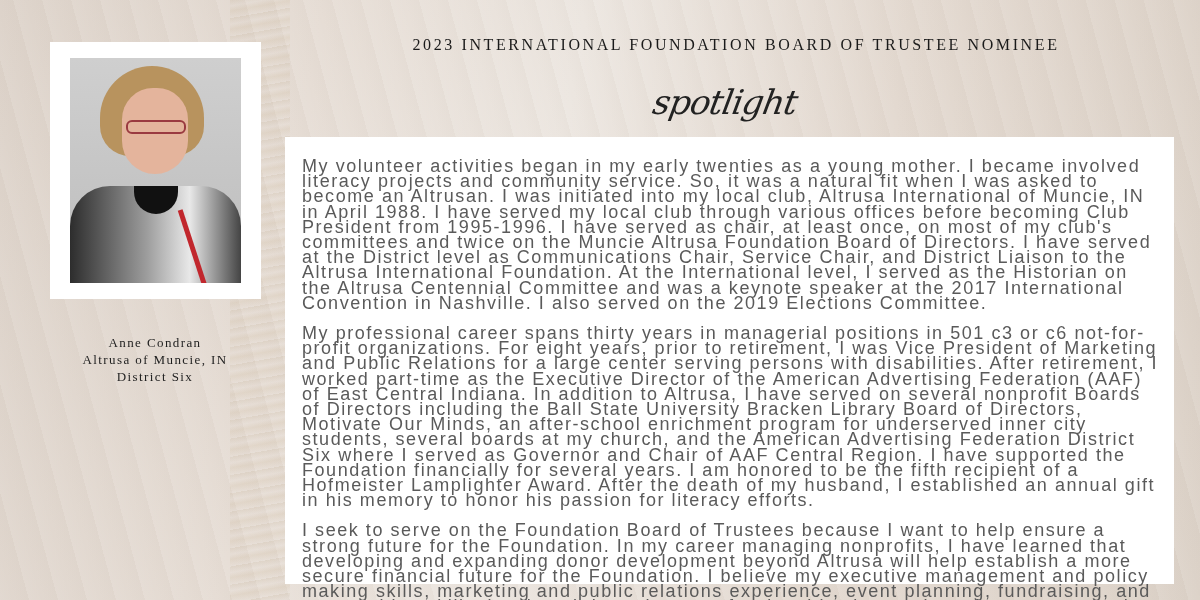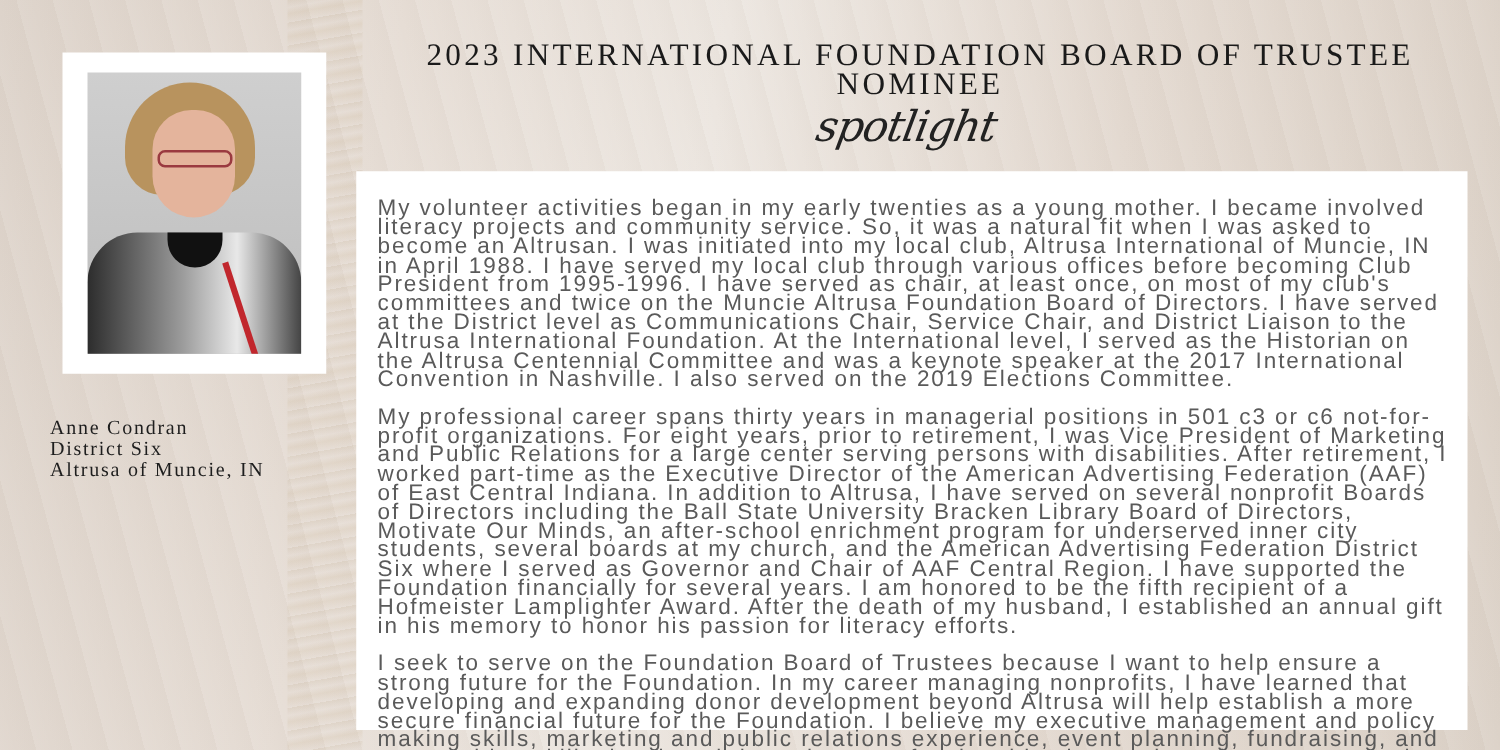--- a/index.html
+++ b/index.html
@@ -48,25 +48,25 @@
     .photo .collar {
       position: absolute; left: 64px; top: 128px; width: 44px; height: 28px;
       background: #111; border-radius: 0 0 22px 22px;
     }
     .photo .stripe {
       position: absolute; left: 120px; top: 150px; width: 5px; height: 80px;
       background: #c1272d; transform: rotate(-18deg);
     }
     .name-block {
       position: absolute; left: 40px; top: 334px; width: 230px;
-      color: #1e1e1e; font-size: 16px; letter-spacing: 1.4px; line-height: 17px;
+      text-align: center; color: #1e1e1e; font-size: 13px; letter-spacing: 1.4px; line-height: 17px;
     }
     .header {
       position: absolute; left: 330px; top: 33px; width: 812px; text-align: center;
-      color: #1a1a1a; font-size: 25px; letter-spacing: 2.6px; line-height: 23px;
+      color: #1a1a1a; font-size: 16px; letter-spacing: 2.6px; line-height: 23px;
     }
     .spotlight {
       position: absolute; left: 640px; top: 82px; width: 170px; text-align: center;
       font-family: "DejaVu Serif", serif; font-style: italic; font-size: 34px; color: #222;
       letter-spacing: -1px; transform: skewX(-10deg);
     }
     .content-box {
       position: absolute; left: 285px; top: 137px; width: 889px; height: 447px;
       background: #ffffff;
     }
@@ -89,22 +89,22 @@
     <div class="face"></div>
     <div class="glasses"></div>
     <div class="body"></div>
     <div class="collar"></div>
     <div class="stripe"></div>
   </div>
 </div>
 
 <div class="name-block">
   <div>Anne Condran</div>
+  <div>Altrusa of Muncie, IN</div>
   <div>District Six</div>
-  <div>Altrusa of Muncie, IN</div>
 </div>
 
 <div class="header">2023 INTERNATIONAL FOUNDATION BOARD OF TRUSTEE NOMINEE</div>
 <div class="spotlight">spotlight</div>
 
 <div class="content-box">
   <div class="content">
     <p>My volunteer activities began in my early twenties as a young mother. I became involved literacy projects and community service. So, it was a natural fit when I was asked to become an Altrusan. I was initiated into my local club, Altrusa International of Muncie, IN in April 1988. I have served my local club through various offices before becoming Club President from 1995-1996. I have served as chair, at least once, on most of my club's committees and twice on the Muncie Altrusa Foundation Board of Directors. I have served at the District level as Communications Chair, Service Chair, and District Liaison to the Altrusa International Foundation. At the International level, I served as the Historian on the Altrusa Centennial Committee and was a keynote speaker at the 2017 International Convention in Nashville. I also served on the 2019 Elections Committee.</p>
     <p>My professional career spans thirty years in managerial positions in 501 c3 or c6 not-for-profit organizations. For eight years, prior to retirement, I was Vice President of Marketing and Public Relations for a large center serving persons with disabilities. After retirement, I worked part-time as the Executive Director of the American Advertising Federation (AAF) of East Central Indiana. In addition to Altrusa, I have served on several nonprofit Boards of Directors including the Ball State University Bracken Library Board of Directors, Motivate Our Minds, an after-school enrichment program for underserved inner city students, several boards at my church, and the American Advertising Federation District Six where I served as Governor and Chair of AAF Central Region. I have supported the Foundation financially for several years. I am honored to be the fifth recipient of a Hofmeister Lamplighter Award. After the death of my husband, I established an annual gift in his memory to honor his passion for literacy efforts.</p>
     <p>I seek to serve on the Foundation Board of Trustees because I want to help ensure a strong future for the Foundation. In my career managing nonprofits, I have learned that developing and expanding donor development beyond Altrusa will help establish a more secure financial future for the Foundation. I believe my executive management and policy making skills, marketing and public relations experience, event planning, fundraising, and grant writing skills developed through my professional background can be an asset to the Board of Trustees. I have ample time, and it would be an honor to serve on the International Foundation Board of Trustees. Thank you for considering me for this important responsibility.</p>

